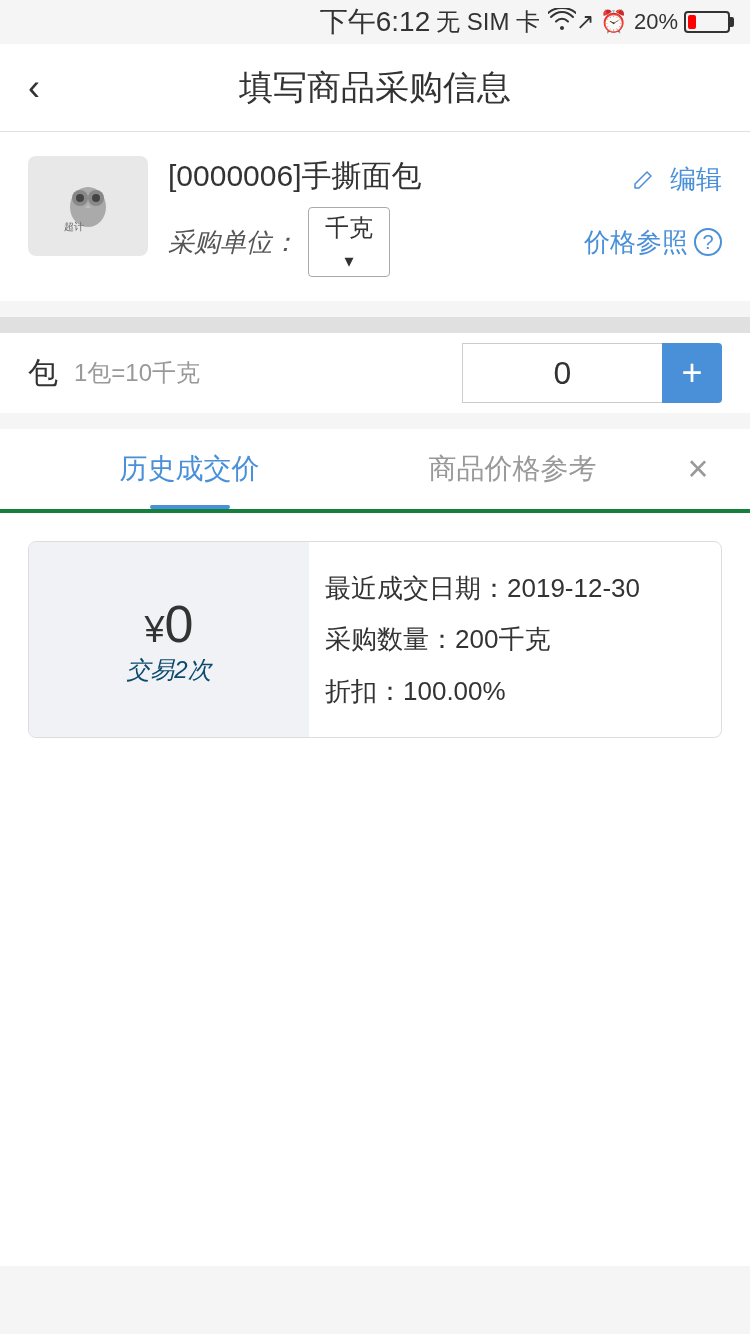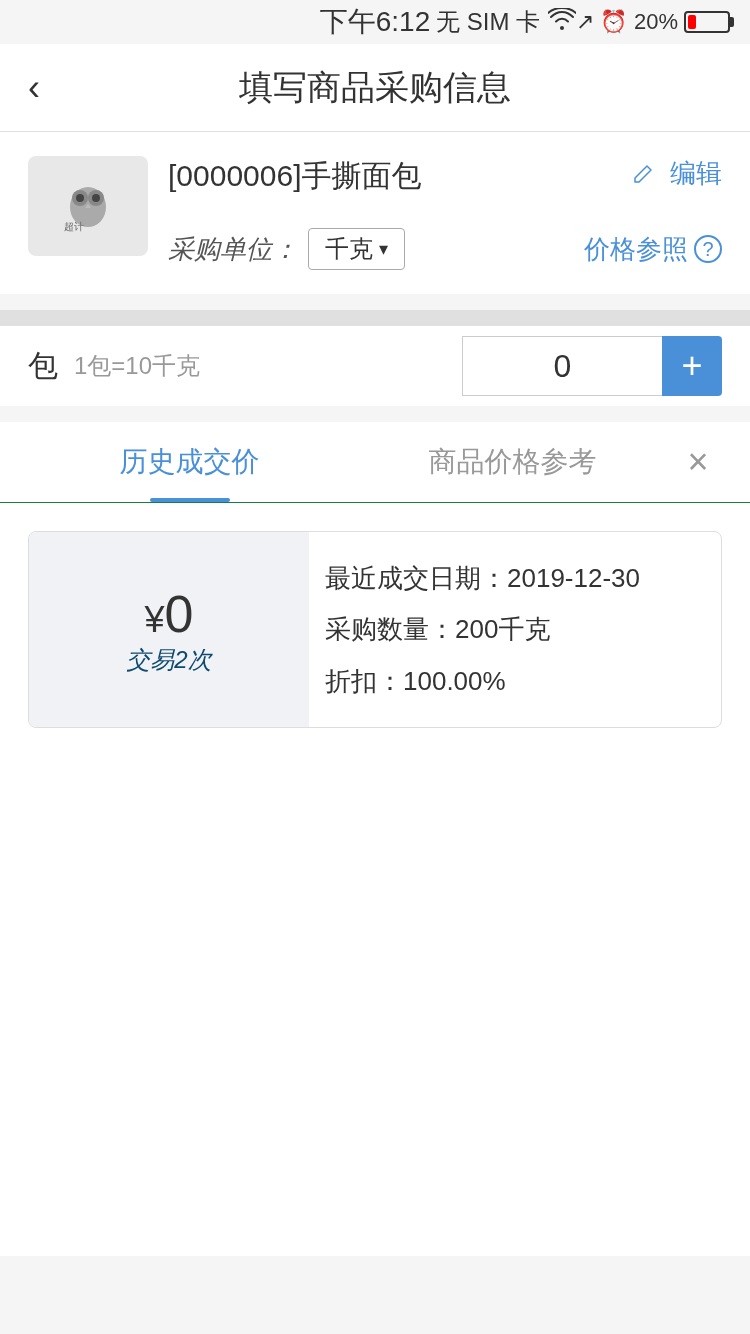--- a/index.html
+++ b/index.html
@@ -120,23 +120,23 @@
     }
     .owl-icon {
       font-size: 40px;
       color: #888;
     }
     .product-info {
       flex: 1;
     }
     .product-name-row {
       display: flex;
-      align-items: flex-start;
+      align-items: flex-end;
       justify-content: space-between;
-      margin-bottom: 31px;
+      margin-bottom: 10px;
     }
     .product-name {
       font-size: 30px;
       color: #333;
       font-weight: 500;
     }
     .edit-link {
       font-size: 26px;
       color: #4a90d9;
       display: flex;
@@ -158,20 +158,21 @@
       border: 1px solid #aaa;
       border-radius: 4px;
       padding: 4px 16px;
       font-size: 24px;
       color: #333;
       background: #fff;
       display: flex;
       align-items: center;
       gap: 6px;
       margin-left: 10px;
+      flex-direction: column;
     }
     .price-ref {
       font-size: 26px;
       color: #4a90d9;
       display: flex;
       align-items: center;
       gap: 6px;
       cursor: pointer;
     }
     .price-ref-icon {
@@ -240,21 +241,21 @@
     }
 
     
     .tabs-section {
       background: #fff;
       margin-top: 16px;
     }
     .tabs-header {
       display: flex;
       align-items: center;
-      border-bottom: 1px solid #15803d;
+      border-bottom: 4px solid #15803d;
       padding: 0 28px;
       position: relative;
     }
     .tab-item {
       flex: 1;
       height: 80px;
       display: flex;
       align-items: center;
       justify-content: center;
       font-size: 28px;

